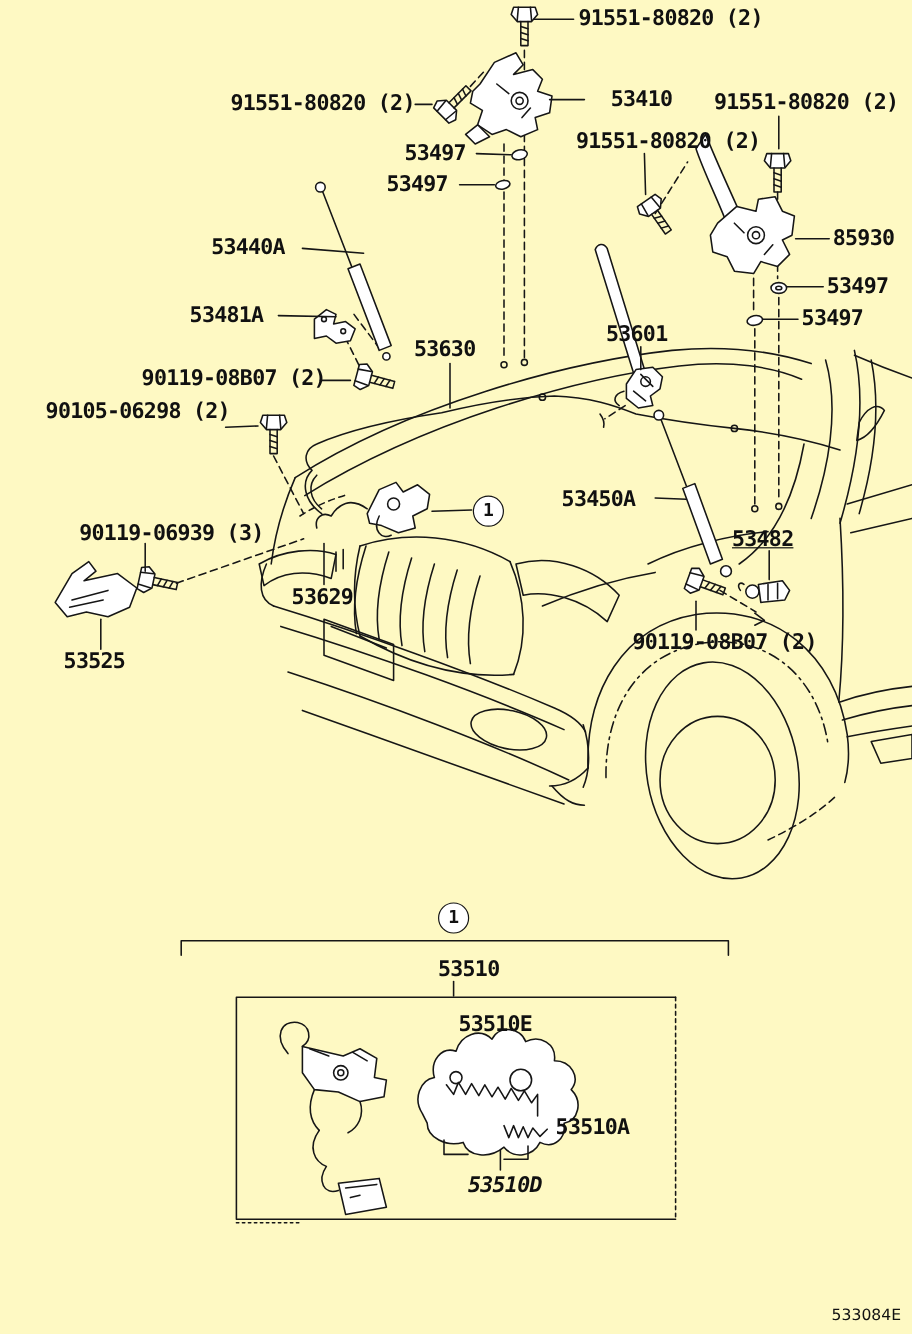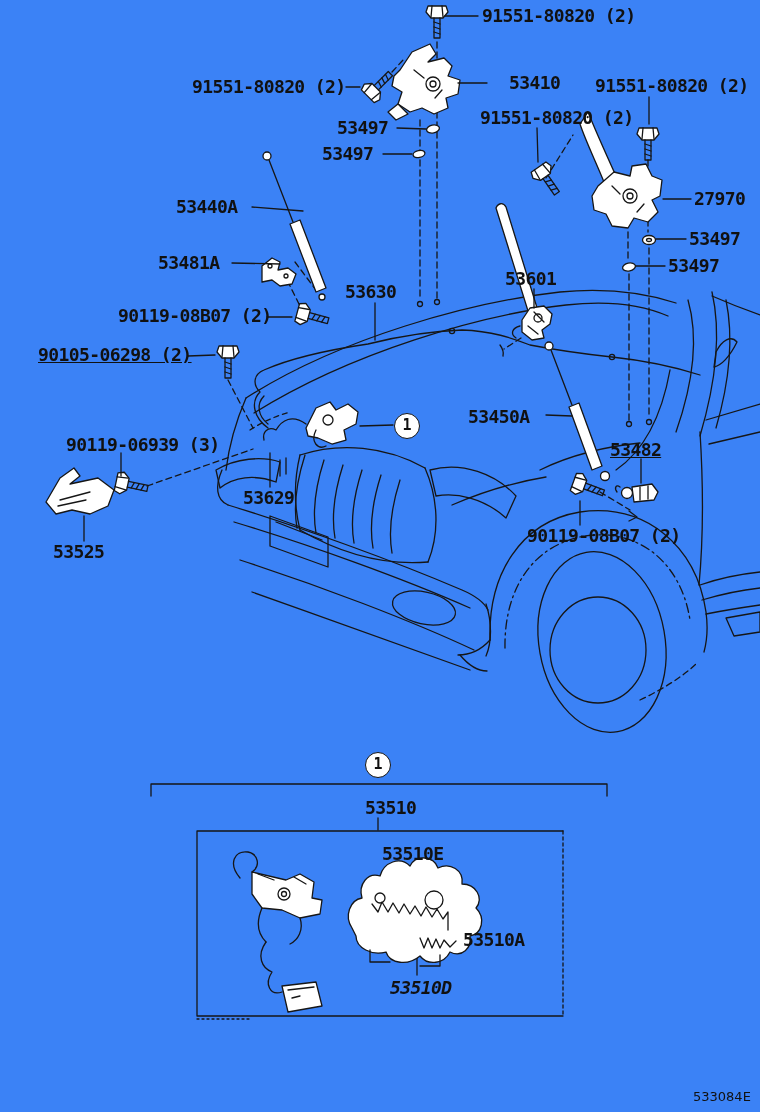--- a/index.html
+++ b/index.html
@@ -1,16 +1,16 @@
 <!DOCTYPE html>
 <html><head>
 <meta charset="utf-8">
 <style>
   html,body{margin:0;padding:0;background:#fff;}
-  .canvas{position:relative;width:760px;height:1112px;background:#3b82f6;overflow:hidden;
+  .canvas{position:relative;width:760px;height:1112px;background:#fef9c3;overflow:hidden;
           font-family:"DejaVu Sans Mono", monospace;}
   .canvas svg{position:absolute;left:0;top:0;}
   svg *{stroke:#161616;stroke-width:1.3;fill:none;stroke-linecap:round;stroke-linejoin:round;}
   svg .fw{fill:#ffffff;}
   .part-label{position:absolute;font:bold 18px/1 "DejaVu Sans Mono",monospace;
               letter-spacing:-0.6px;color:#111;white-space:nowrap;}
   .callout{position:absolute;width:24px;height:24px;border:1.6px solid #161616;border-radius:50%;
            font:bold 15px/23px "DejaVu Sans Mono",monospace;text-align:center;color:#111;background:#fff;}
   .diagram-code{position:absolute;left:693px;top:1089px;font:13px "DejaVu Sans","Liberation Sans",sans-serif;color:#111;}
 </style>
@@ -268,28 +268,28 @@
 
 <div id="labels-layer">
       <div class="part-label" style="left: 482px; top: 7px;">91551-80820 (2)</div>
       <div class="part-label" style="left: 192px; top: 78px;">91551-80820 (2)</div>
       <div class="part-label" style="left: 509px; top: 74px;">53410</div>
       <div class="part-label" style="left: 595px; top: 77px;">91551-80820 (2)</div>
       <div class="part-label" style="left: 480px; top: 109px;">91551-80820 (2)</div>
       <div class="part-label" style="left: 337px; top: 119px;">53497</div>
       <div class="part-label" style="left: 322px; top: 145px;">53497</div>
       <div class="part-label" style="left: 176px; top: 198px;">53440A</div>
-      <div class="part-label" style="left: 694px; top: 190px;">27970</div>
+      <div class="part-label" style="left: 694px; top: 190px;">85930</div>
       <div class="part-label" style="left: 689px; top: 230px;">53497</div>
       <div class="part-label" style="left: 668px; top: 257px;">53497</div>
       <div class="part-label" style="left: 158px; top: 254px;">53481A</div>
       <div class="part-label" style="left: 118px; top: 307px;">90119-08B07 (2)</div>
       <div class="part-label" style="left: 345px; top: 283px;">53630</div>
       <div class="part-label" style="left: 505px; top: 270px;">53601</div>
-      <div class="part-label" style="left: 38px; top: 346px; text-decoration: underline;">90105-06298 (2)</div>
+      <div class="part-label" style="left: 38px; top: 334px;">90105-06298 (2)</div>
       <div class="part-label" style="left: 468px; top: 408px;">53450A</div>
       <div class="part-label" style="left: 610px; top: 441px; text-decoration: underline;">53482</div>
       <div class="part-label" style="left: 66px; top: 436px;">90119-06939 (3)</div>
       <div class="part-label" style="left: 243px; top: 489px;">53629</div>
       <div class="part-label" style="left: 527px; top: 527px;">90119-08B07 (2)</div>
       <div class="part-label" style="left: 53px; top: 543px; text-align: right;">53525</div>
       <div class="part-label" style="left: 353px; top: 799px; margin-left: 12px;">53510</div>
       <div class="part-label" style="left: 382px; top: 845px;">53510E</div>
       <div class="part-label" style="left: 463px; top: 931px;">53510A</div>
       <div class="part-label" style="left: 390px; top: 979px; font-style: italic;">53510D</div>

